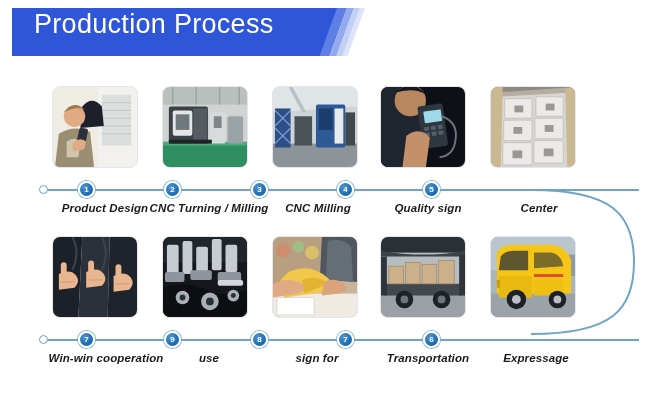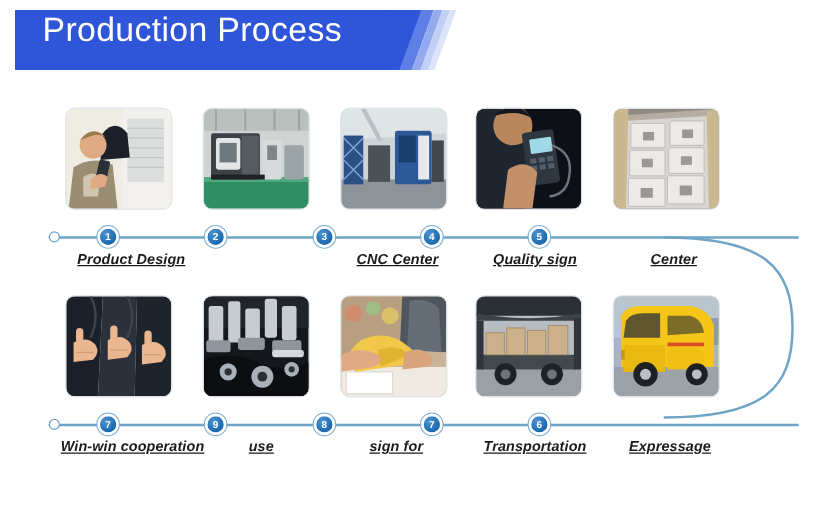--- a/index.html
+++ b/index.html
@@ -85,21 +85,20 @@
   .lb2{top:352px;}
   .label{
     position:absolute;top:0;
     font-size:11.5px;
     font-weight:bold;
     font-style:italic;
     color:#1a1a1a;
     white-space:nowrap;
     transform:translateX(-50%);
     letter-spacing:.1px;
-    text-decoration:underline;
   }
 
   
   .connector{position:absolute;left:400px;top:180px;width:250px;height:165px;}
 </style>
 </head>
 <body>
 
 <div id="stage">
 
@@ -240,21 +239,22 @@
     <div class="tl-line"></div>
     <div class="startdot" style="left:27px;"></div>
     <div class="node" style="left:66px;">1</div>
     <div class="node" style="left:152px;">2</div>
     <div class="node" style="left:239px;">3</div>
     <div class="node" style="left:325px;">4</div>
     <div class="node" style="left:411px;">5</div>
   </div>
   <div class="labels lb1">
     <div class="label" style="left:93px;">Product Design</div>
-    <div class="label" style="left:306px;">CNC Center</div>
+    <div class="label" style="left:197px;">CNC Turning / Milling</div>
+    <div class="label" style="left:306px;">CNC Milling</div>
     <div class="label" style="left:416px;">Quality sign</div>
     <div class="label" style="left:527px;">Center</div>
   </div>
 
   <div class="row row2">
     <div class="thumbs">
 
       <div class="thumb" style="left:40px;">
         <svg class="art" viewBox="0 0 86 82" preserveAspectRatio="none">
           <rect width="86" height="82" fill="#dfe3df"></rect>

